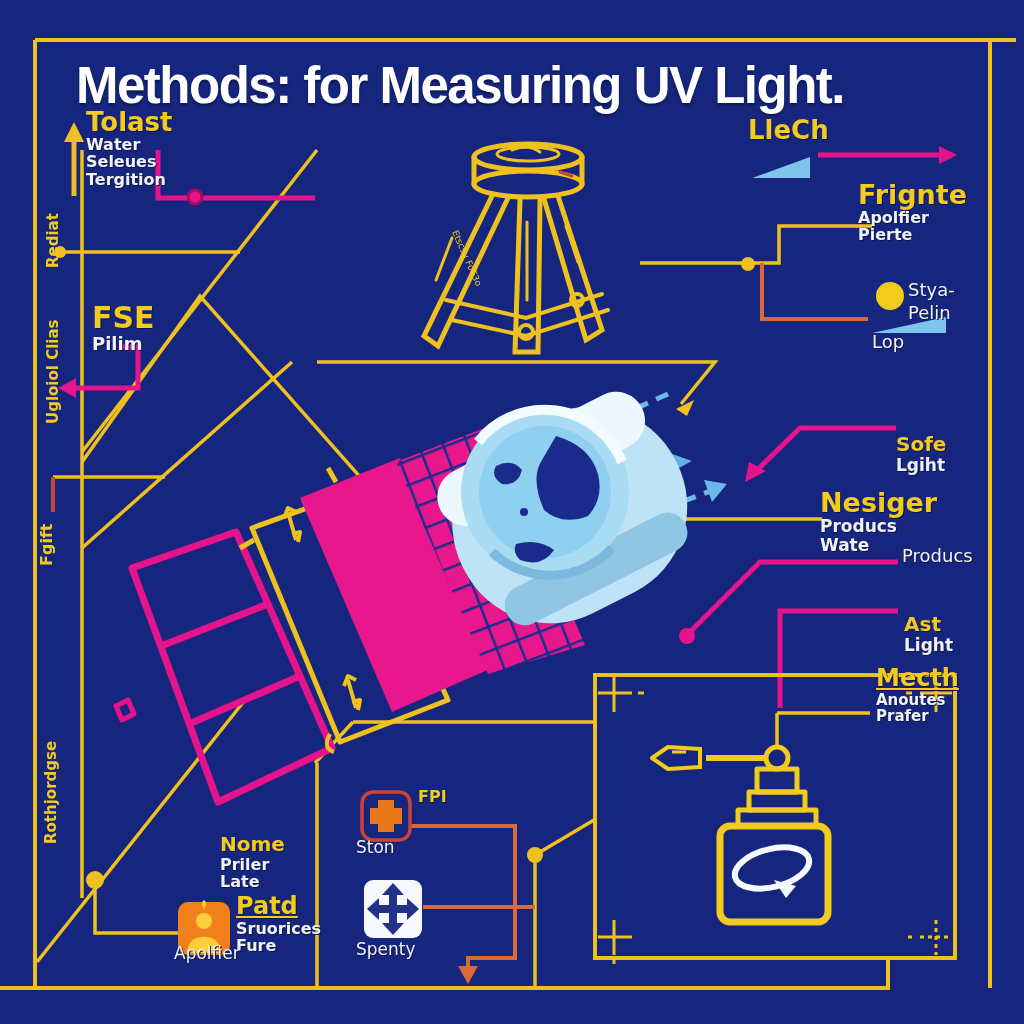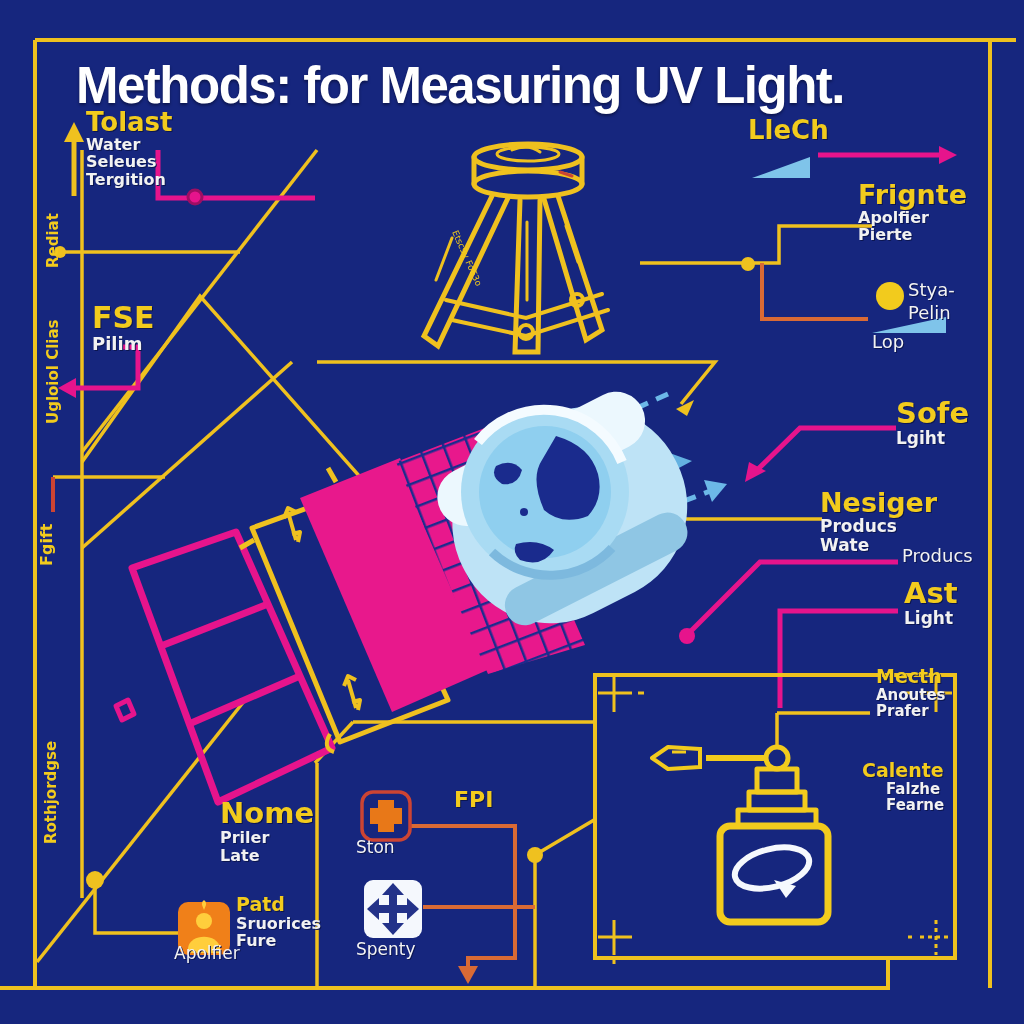--- a/index.html
+++ b/index.html
@@ -6,22 +6,22 @@
   .stage{position:relative;width:1024px;height:1024px;overflow:hidden;
          background:#16267E;font-family:"DejaVu Sans",sans-serif;}
   svg.art{position:absolute;left:0;top:0;}
   .txt{position:absolute;white-space:nowrap;}
   .title{font-family:"Liberation Sans",sans-serif;font-weight:bold;color:#ffffff;
          font-size:51px;letter-spacing:-1.5px;text-shadow:0 2px 3px rgba(0,0,20,.45);text-align:right;}
   .co{position:absolute;line-height:1.08;}
   .h{font-weight:bold;color:#F2CB1D;text-shadow:1px 1px 0 #0c1650;}
   .hw{font-weight:normal;color:#F3F3F3;text-shadow:1px 1px 0 #0c1650;}
   .s{color:#F2F2F2;font-size:16px;font-weight:bold;text-shadow:1px 1px 0 #0c1650;}
-  .f26{font-size:26px;} .f30{font-size:30px;} .f28{font-size:29px;}
-  .f27{font-size:27px;} .f24{font-size:19px;} .f22{font-size:22px;margin-left:36px;}
+  .f26{font-size:26px;} .f30{font-size:30px;} .f28{font-size:20px;margin-top:36px;}
+  .f27{font-size:27px;} .f24{font-size:24px;text-decoration:underline;} .f22{font-size:16px;}
   .f18{font-size:18px;} .f17{font-size:17px;} .f15{font-size:15px;}
   .ind{padding-left:24px;}
 </style>
 </head>
 <body>
 
 <div class="stage">
 
 <svg class="art" width="1024" height="1024" viewBox="0 0 1024 1024">
   <defs>
@@ -278,25 +278,20 @@
   <div class="h f28">Ast</div>
   <div class="s f17">Light</div>
 </div>
 
 <div class="co" style="left:876px;top:666px;">
   <div class="h f24">Mecth</div>
   <div class="s f15">Anoutes</div>
   <div class="s f15">Prafer</div>
 </div>
 
-<div class="co" style="left:862px;top:760px;">
-  <div class="h f24">Calente</div>
-  <div class="s f15 ind">Falzhe</div>
-  <div class="s f15 ind">Fearne</div>
-</div>
 
 <div class="co" style="left:236px;top:894px;">
   <div class="h f24">Patd</div>
   <div class="s">Sruorices</div>
   <div class="s">Fure</div>
 </div>
 
 <div class="co" style="left:220px;top:798px;">
   <div class="h f28">Nome</div>
   <div class="s">Priler</div>

